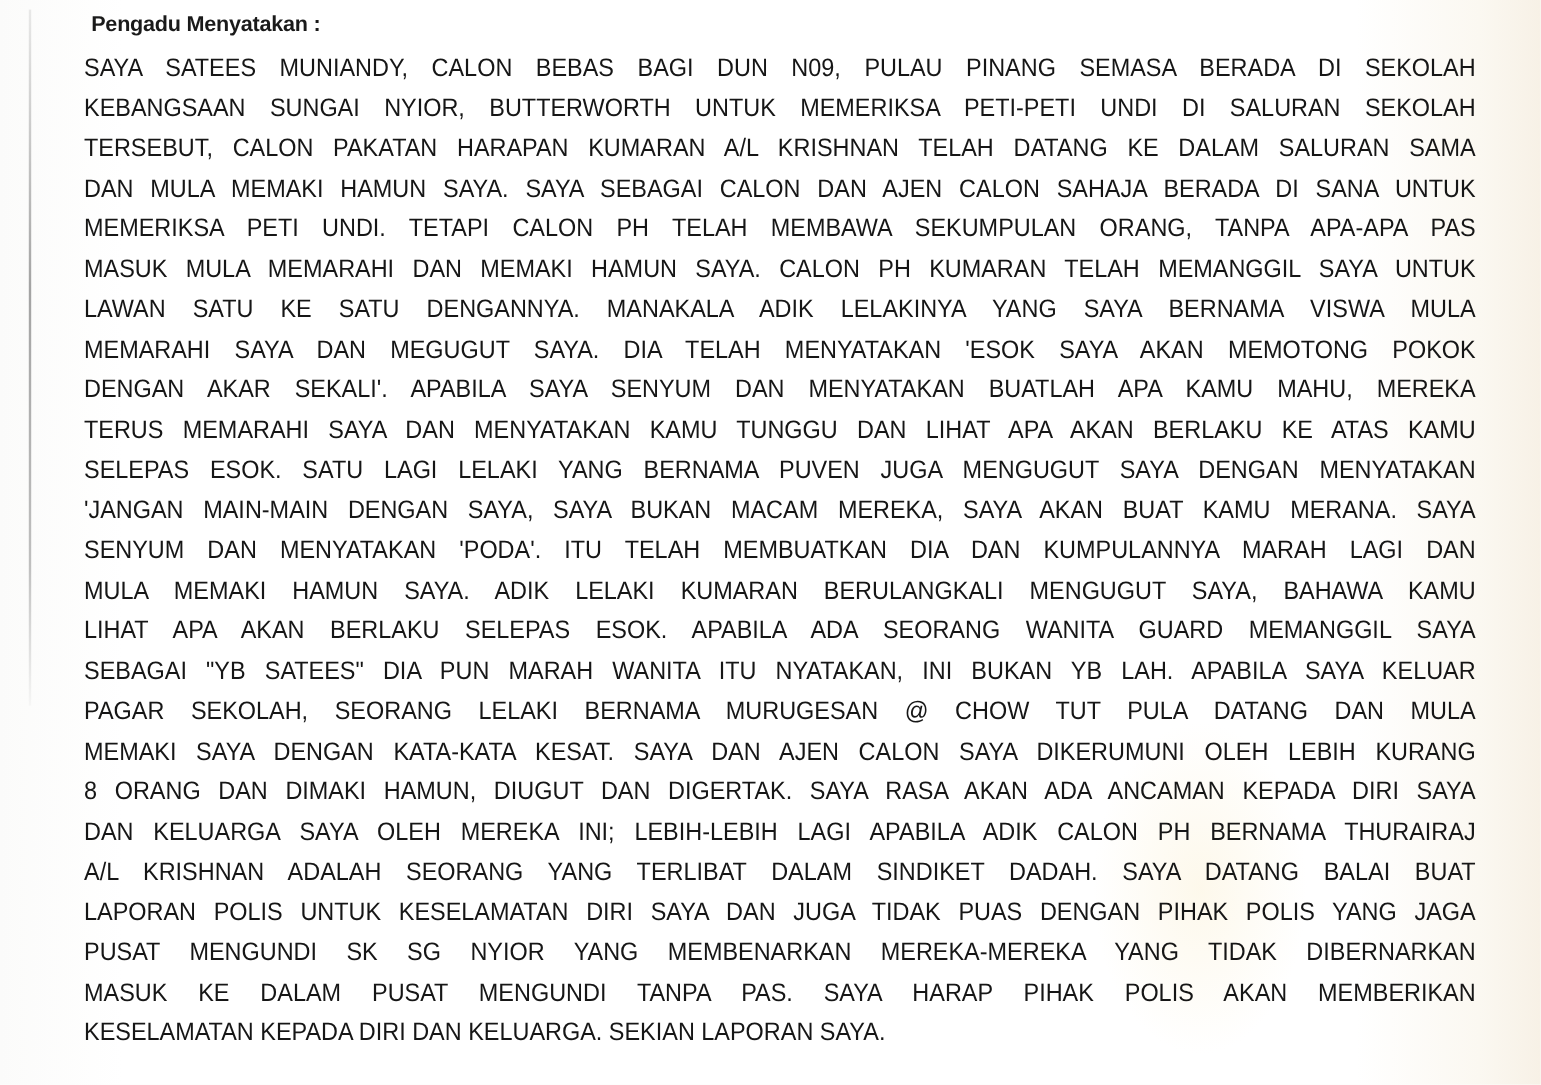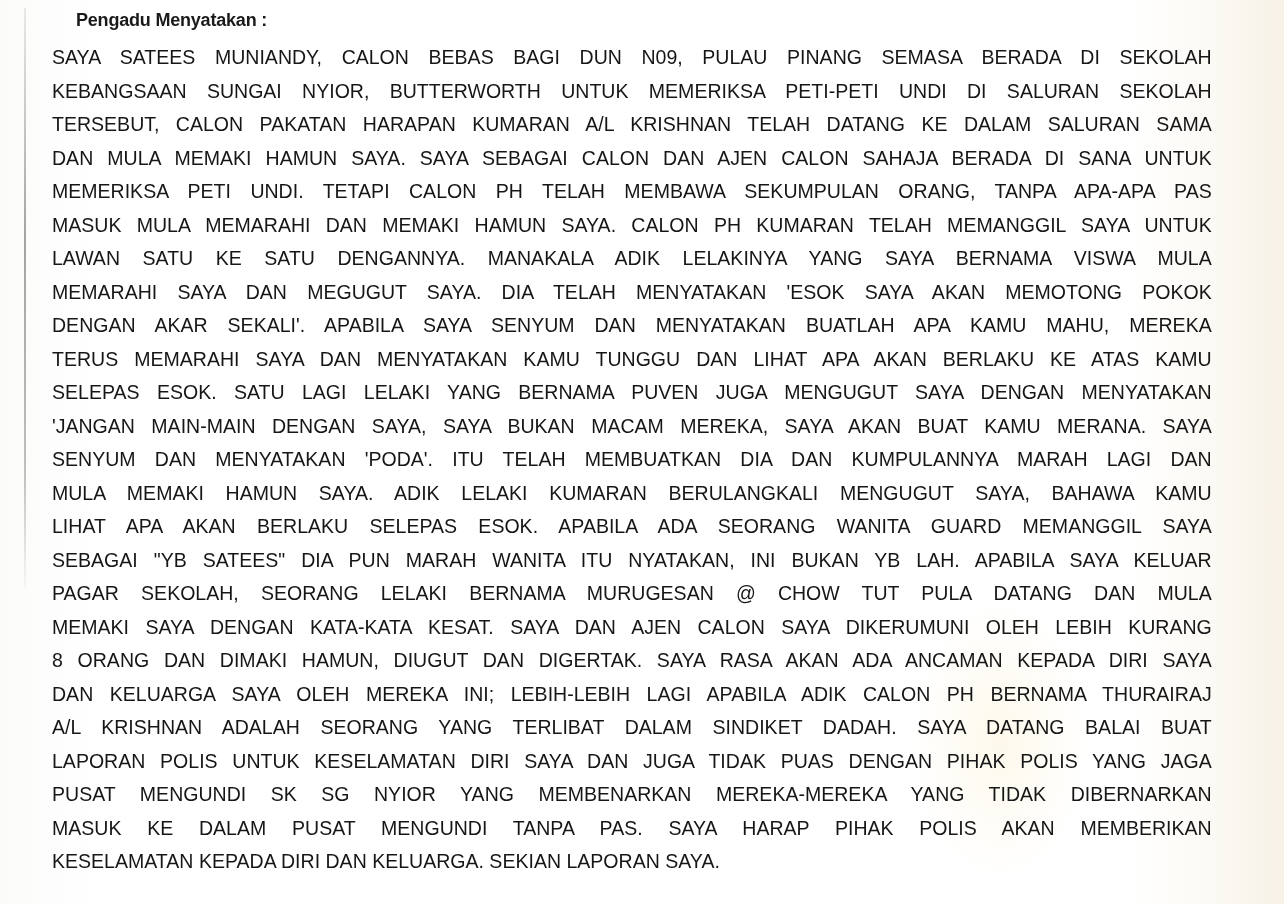--- a/index.html
+++ b/index.html
@@ -37,21 +37,21 @@
       left: 76px;
       top: 10px;
       font-family: "Liberation Sans", sans-serif;
       font-weight: bold;
       font-size: 18px;
       color: #1a1a1a;
       letter-spacing: -0.2px;
     }
     .body-lines {
       position: absolute;
-      left: 52px;
+      left: 70px;
       top: 40px;
       width: 1160px;
       font-family: "Liberation Sans", sans-serif;
       font-size: 21px;
       color: #161616;
     }
     .line {
       display: block;
       height: 33.5px;
       line-height: 33.5px;

